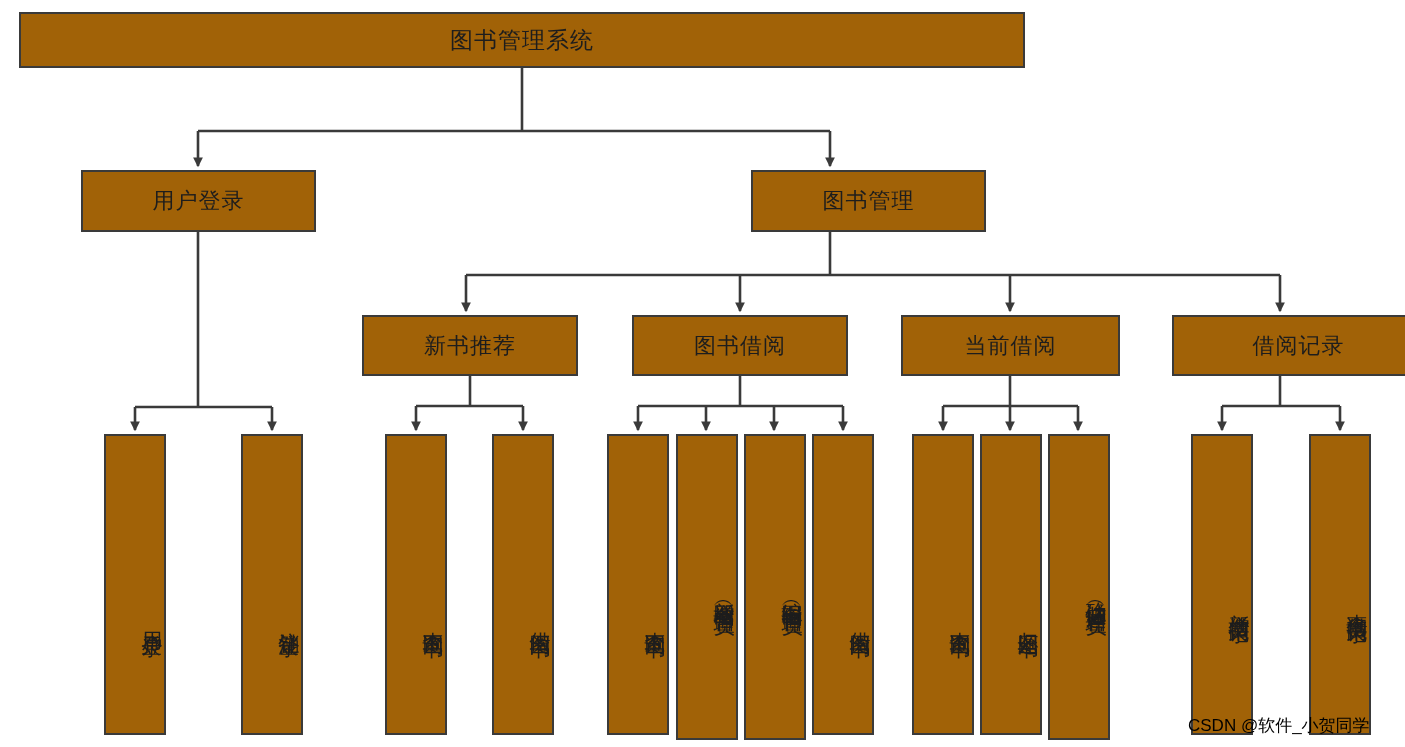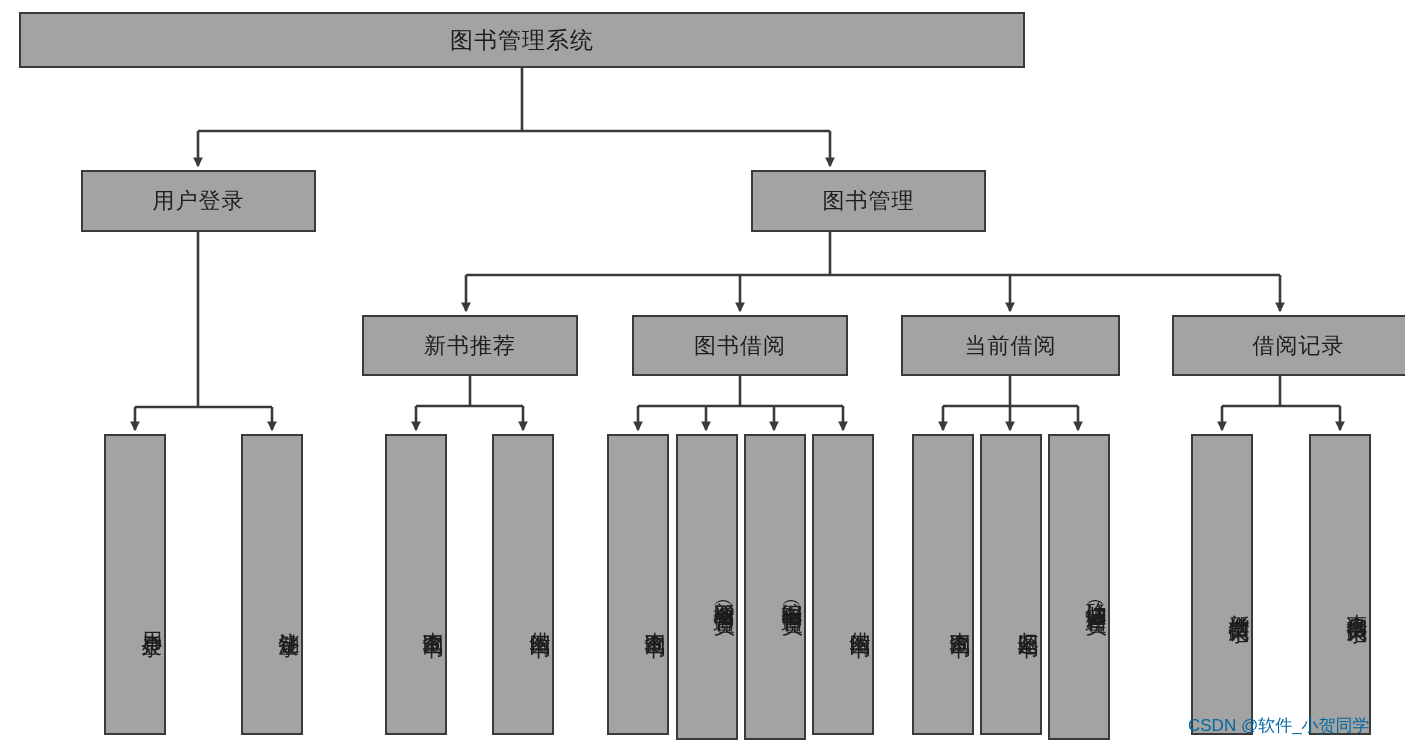--- a/index.html
+++ b/index.html
@@ -21,21 +21,21 @@
     position: absolute;
     left: 0;
     top: 0;
     width: 1405px;
     height: 747px;
     pointer-events: none;
   }
   .node {
     position: absolute;
     box-sizing: border-box;
-    background: #a3a3a3;
+    background: #a16207;
     border: 2px solid #3a3a3a;
     display: flex;
     align-items: center;
     justify-content: center;
     color: #1d1d1d;
     z-index: 2;
   }
   .node-h {
     font-size: 22px;
     letter-spacing: 1px;
@@ -56,21 +56,21 @@
     text-align: left;
   }
   .node-v.pad-top-lg {
     padding-top: 14px;
   }
   .watermark {
     position: absolute;
     left: 1188px;
     top: 714px;
     font-size: 17px;
-    color: #0369a1;
+    color: #000000;
     white-space: nowrap;
     z-index: 5;
   }
 </style>
 </head>
 <body>
 
 <div id="diagram-root">
 
   <svg id="edge-layer" viewBox="0 0 1405 747" width="1405" height="747">

